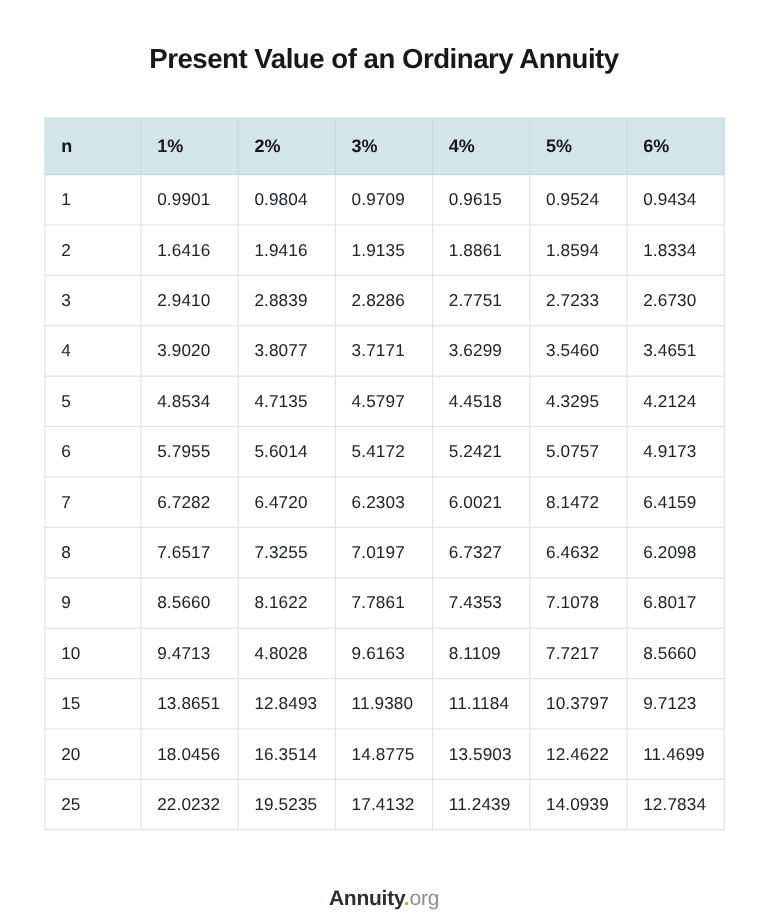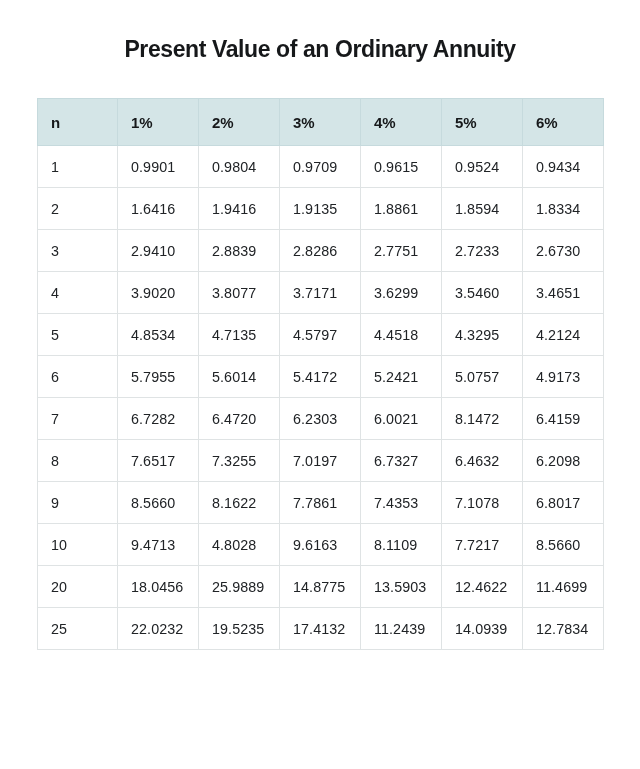--- a/index.html
+++ b/index.html
@@ -228,35 +228,47 @@
         <tr>
           <td class="n-cell">10</td>
           <td>9.4713</td>
           <td>4.8028</td>
           <td>9.6163</td>
           <td>8.1109</td>
           <td>7.7217</td>
           <td>8.5660</td>
         </tr>
         <tr>
+          <td class="n-cell">15</td>
+          <td>13.8651</td>
+          <td>12.8493</td>
+          <td>11.9380</td>
+          <td>11.1184</td>
+          <td>10.3797</td>
+          <td>9.7123</td>
+        </tr>
+        <tr>
           <td class="n-cell">20</td>
           <td>18.0456</td>
-          <td>25.9889</td>
+          <td>16.3514</td>
           <td>14.8775</td>
           <td>13.5903</td>
           <td>12.4622</td>
           <td>11.4699</td>
         </tr>
         <tr>
           <td class="n-cell">25</td>
           <td>22.0232</td>
           <td>19.5235</td>
           <td>17.4132</td>
           <td>11.2439</td>
           <td>14.0939</td>
           <td>12.7834</td>
         </tr>
       </tbody>
     </table>
   </div>
 
+  <div class="footer-logo">
+    <span class="logo-main">Annuity</span><span class="logo-dot">.</span><span class="logo-tld">org</span>
+  </div>
 
 </div>
 
 </body></html>

